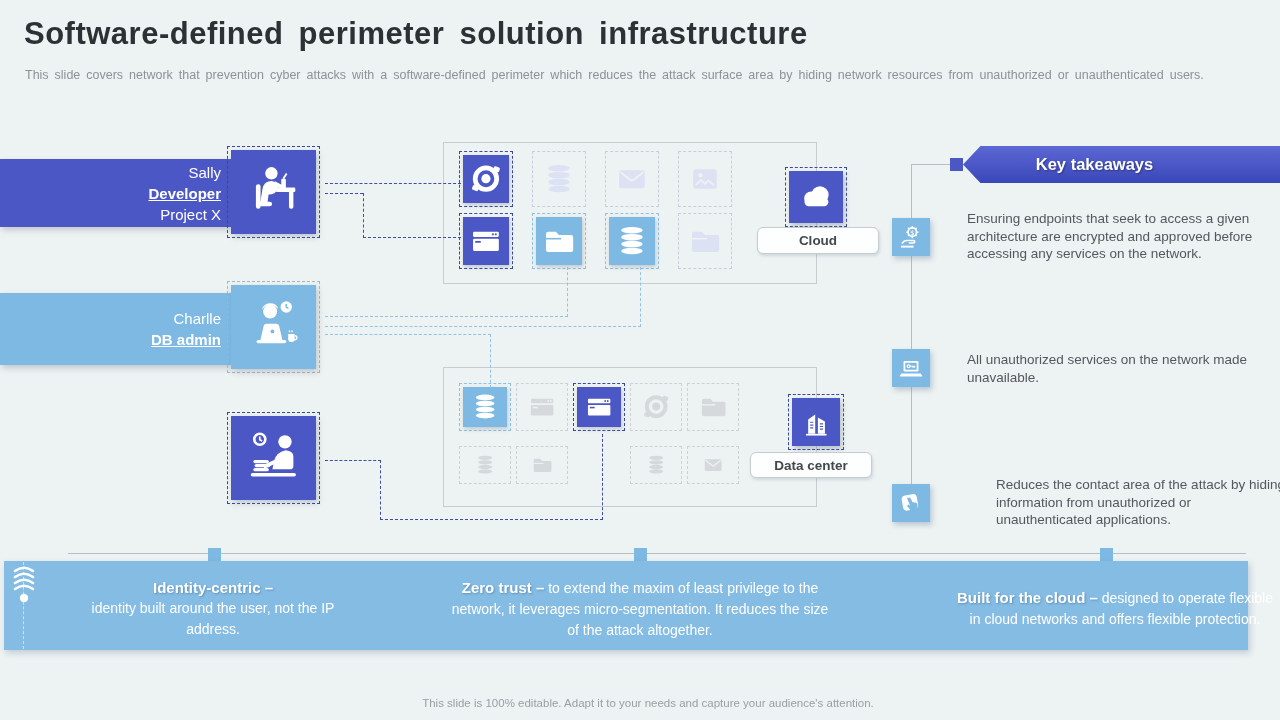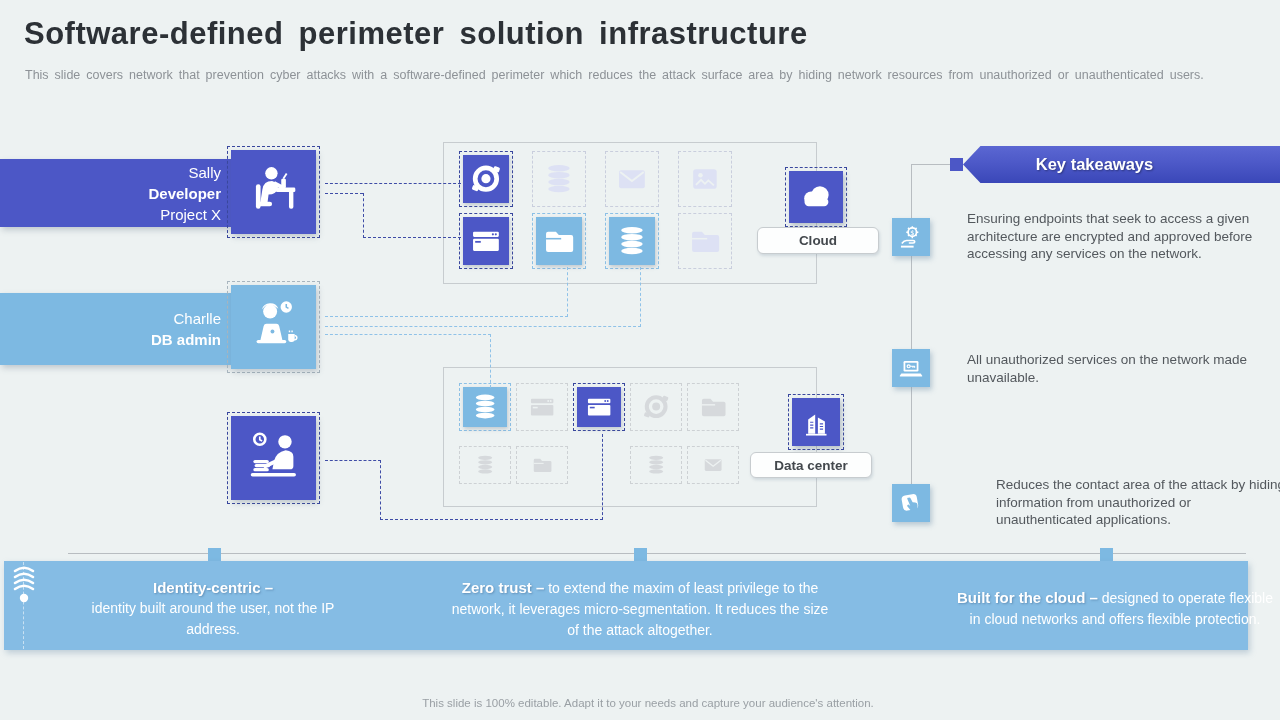--- a/index.html
+++ b/index.html
@@ -10,21 +10,21 @@
   
   .title{left:24px;top:16px;width:1100px;font-size:31px;font-weight:700;color:#2c3136;
          letter-spacing:.5px;word-spacing:6px;}
   .subtitle{left:25px;top:68px;width:1232px;font-size:12.5px;color:#8d9297;word-spacing:2.5px;}
   .footer{left:8px;top:697px;width:1280px;text-align:center;font-size:11.5px;color:#9aa0a5;}
 
   
   .pbar{height:68px;display:flex;flex-direction:column;justify-content:center;align-items:flex-end;
         padding-right:10px;width:221px;color:#fff;font-size:15px;line-height:21px;
         box-shadow:2px 3px 6px rgba(90,105,125,.30);}
-  .pbar .role{font-weight:700;}
+  .pbar .role{font-weight:700;text-decoration:underline;}
   .indigo-bg{background:#4c57c6;}
   .blue-bg{background:#7db9e2;}
   .ptile-wrap{padding:3px;}
   .dash-navy{border:1.5px dashed #39479e;}
   .dash-gray{border:1.5px dashed #a9b6bf;}
   .ptile{width:85px;height:84px;display:flex;align-items:center;justify-content:center;color:#fff;
          box-shadow:2px 3px 6px rgba(90,105,125,.30);}
   .ptile svg{width:62px;height:62px;}
 
   

